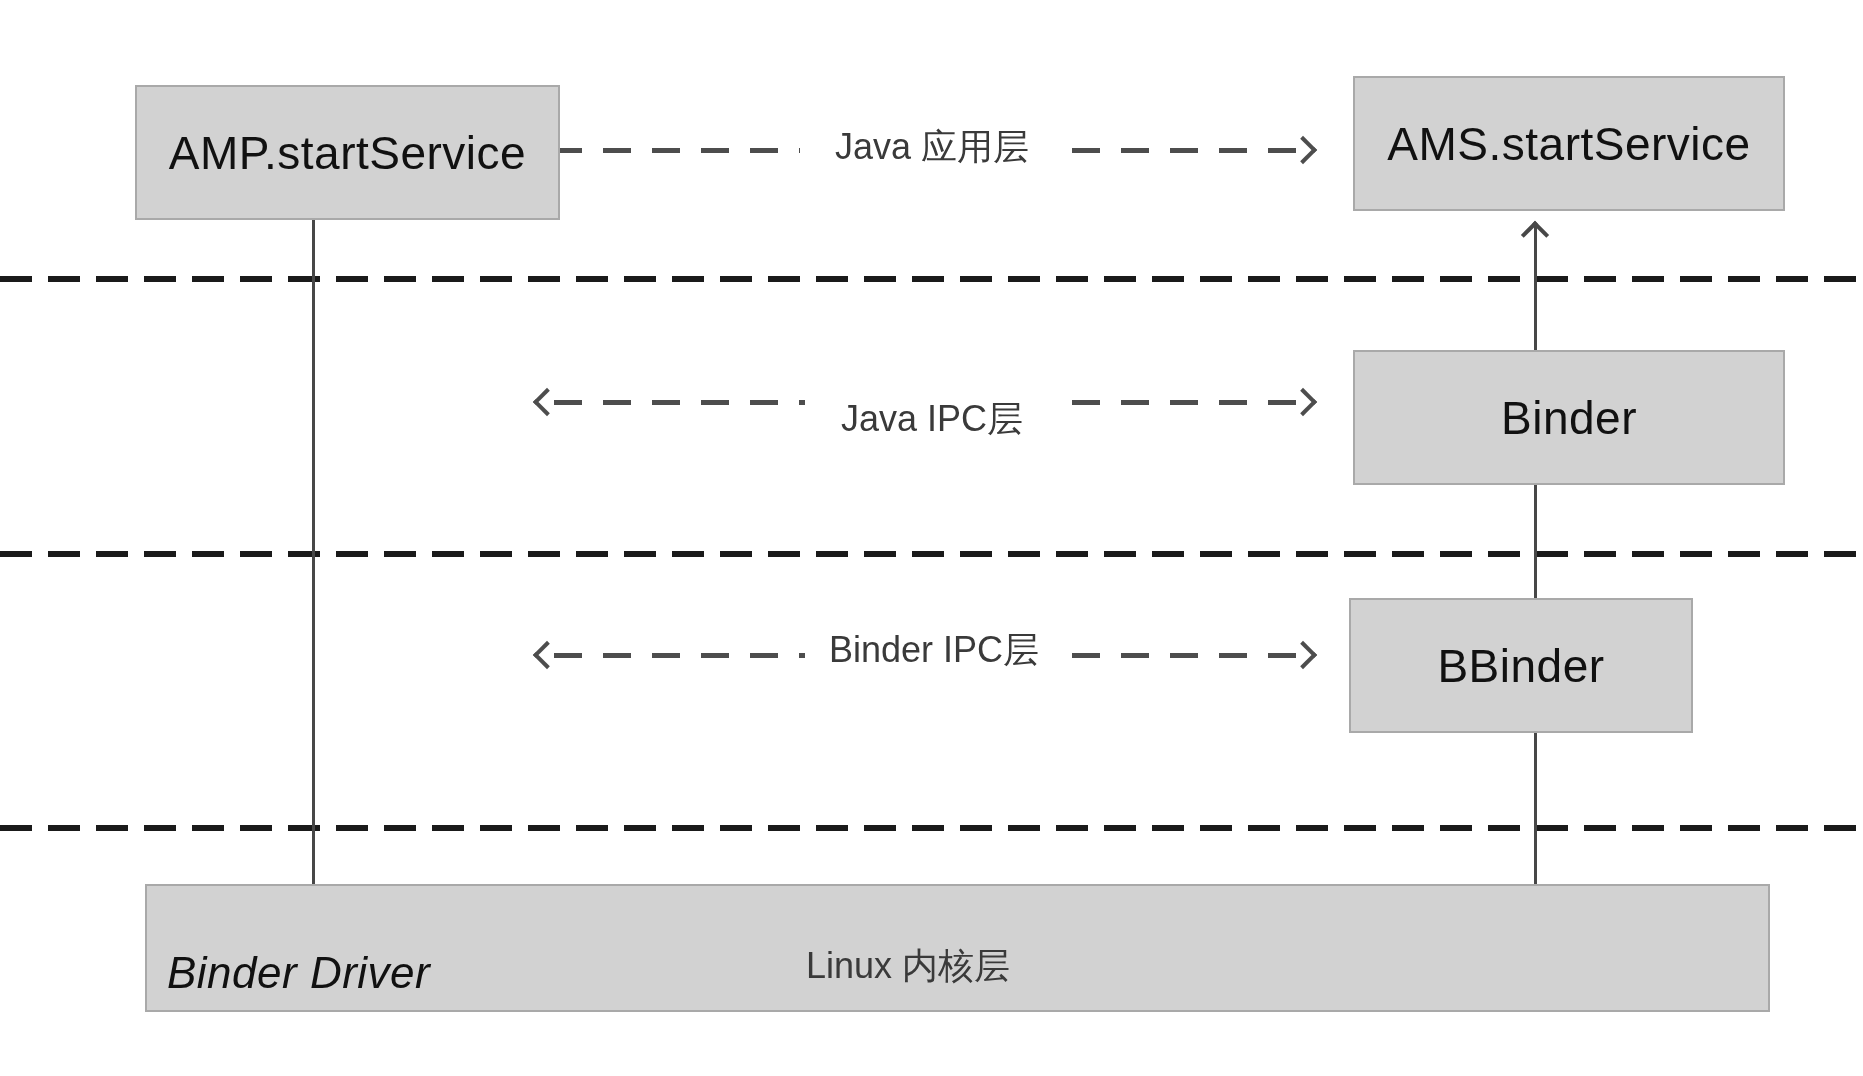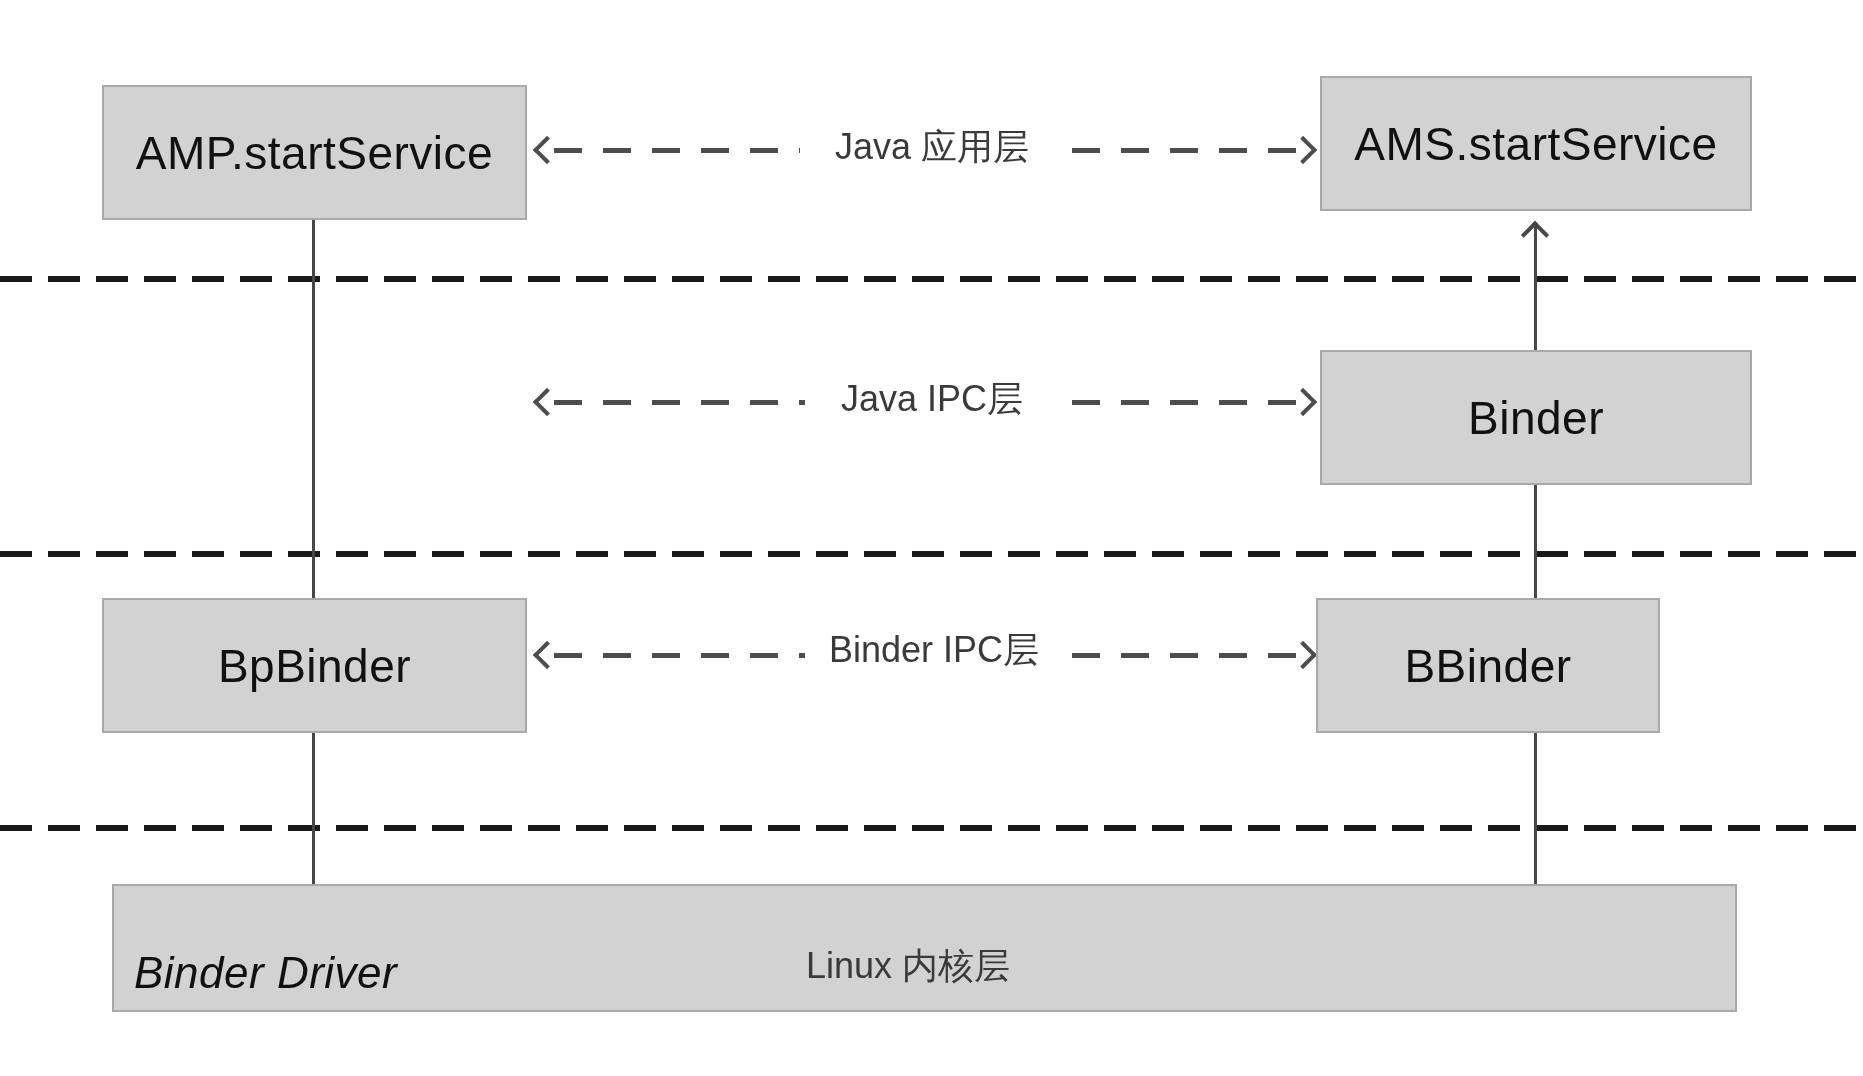--- a/index.html
+++ b/index.html
@@ -41,21 +41,21 @@
   .chev.left {transform:rotate(-45deg);}
   .chev.up   {transform:rotate(45deg);}
   .chev.right{transform:rotate(135deg);}
   .chev.down {transform:rotate(-135deg);}
 
   
   .node{
     position:absolute;z-index:3;
     background:var(--box-fill);border:2px solid var(--box-border);
     display:flex;align-items:center;justify-content:center;
-    font-size:46px;color:var(--box-text);letter-spacing:0.5px;white-space:nowrap;
+    font-size:46px;color:var(--box-text);letter-spacing:0.5px;white-space:nowrap;margin-left:33px;
   }
   .node.wide{display:block;font-style:italic;}
   .node.wide .driver-label{
     position:absolute;left:20px;top:62px;font-size:44px;color:var(--box-text);
   }
 
   
   .layer-label{
     position:absolute;z-index:4;transform:translate(-50%,-50%);
     font-size:36px;font-weight:normal;color:var(--layer-label-text);white-space:nowrap;
@@ -92,25 +92,24 @@
   <div class="chev gray left" style="left:537px;top:645px"></div>
   <div class="dash" style="left:554px;top:653px;width:251px"></div>
   <div class="dash" style="left:1072px;top:653px;width:238px"></div>
   <div class="chev gray right" style="left:1293px;top:645px"></div>
 
   <div class="node" style="left:102px;top:85px;width:425px;height:135px">AMP.startService</div>
   <div class="node" style="left:1320px;top:76px;width:432px;height:135px">AMS.startService</div>
 
   <div class="node" style="left:1320px;top:350px;width:432px;height:135px">Binder</div>
 
-  <div class="node" style="left:102px;top:598px;width:425px;height:135px">BpBinder</div>
   <div class="node" style="left:1316px;top:598px;width:344px;height:135px">BBinder</div>
 
   <div class="node wide" style="left:112px;top:884px;width:1625px;height:128px">
     <span class="driver-label">Binder Driver</span>
   </div>
 
   <div class="layer-label" style="left:932px;top:147px">Java 应用层</div>
-  <div class="layer-label" style="left:932px;top:399px">Java IPC层</div>
+  <div class="layer-label" style="left:932px;top:419px">Java IPC层</div>
   <div class="layer-label" style="left:934px;top:650px">Binder IPC层</div>
   <div class="layer-label" style="left:908px;top:966px">Linux 内核层</div>
 
 </div>
 
 </body></html>

